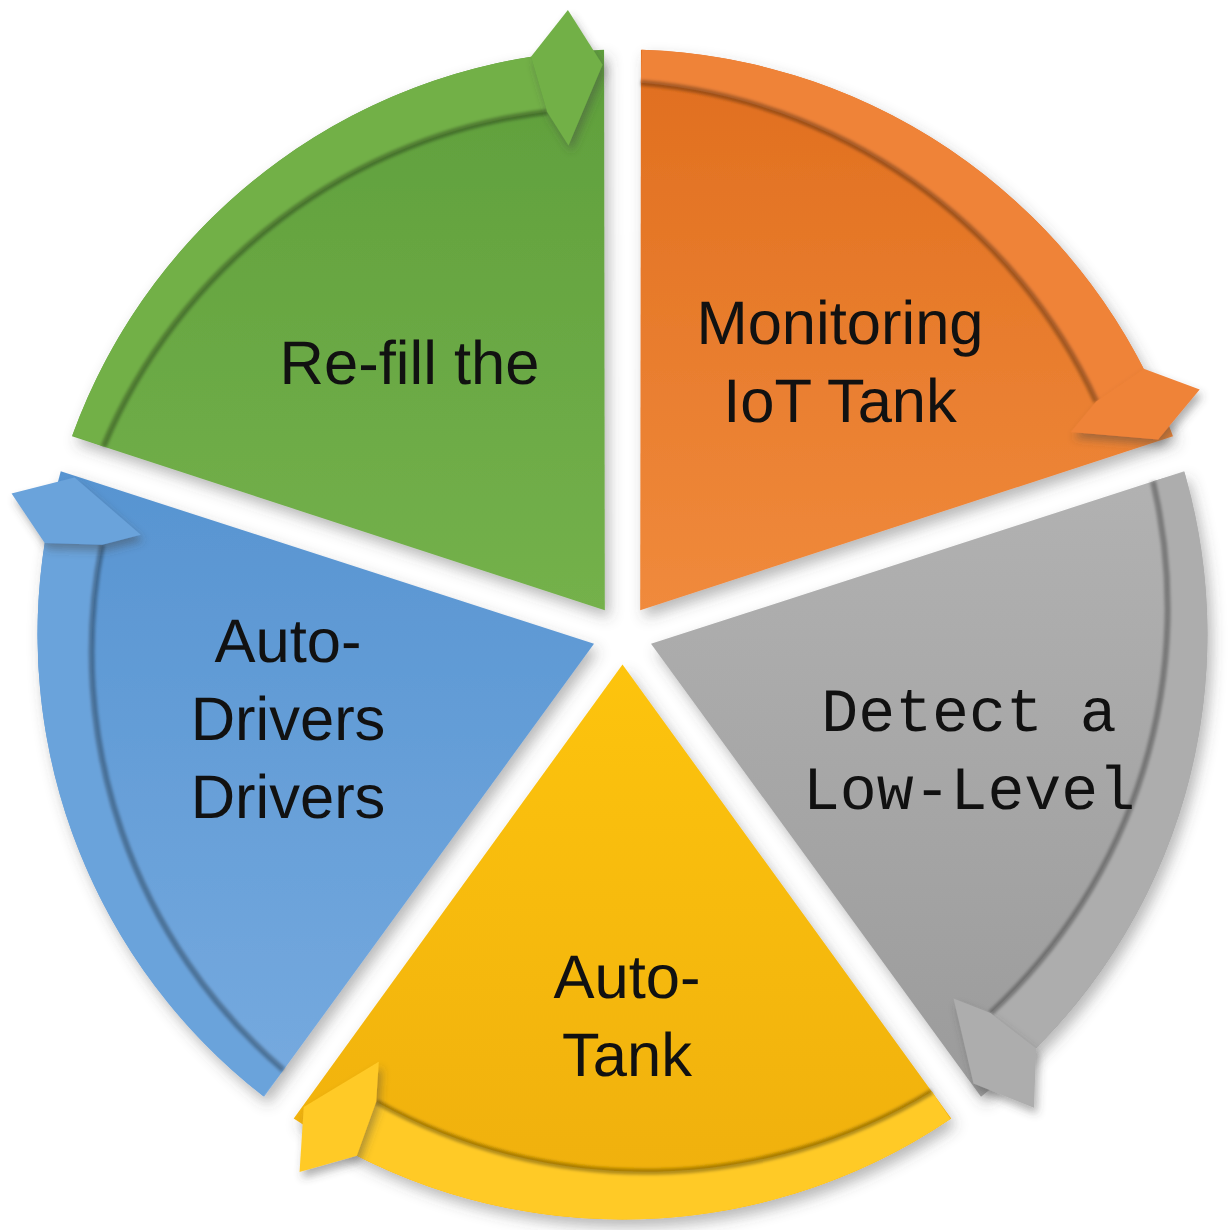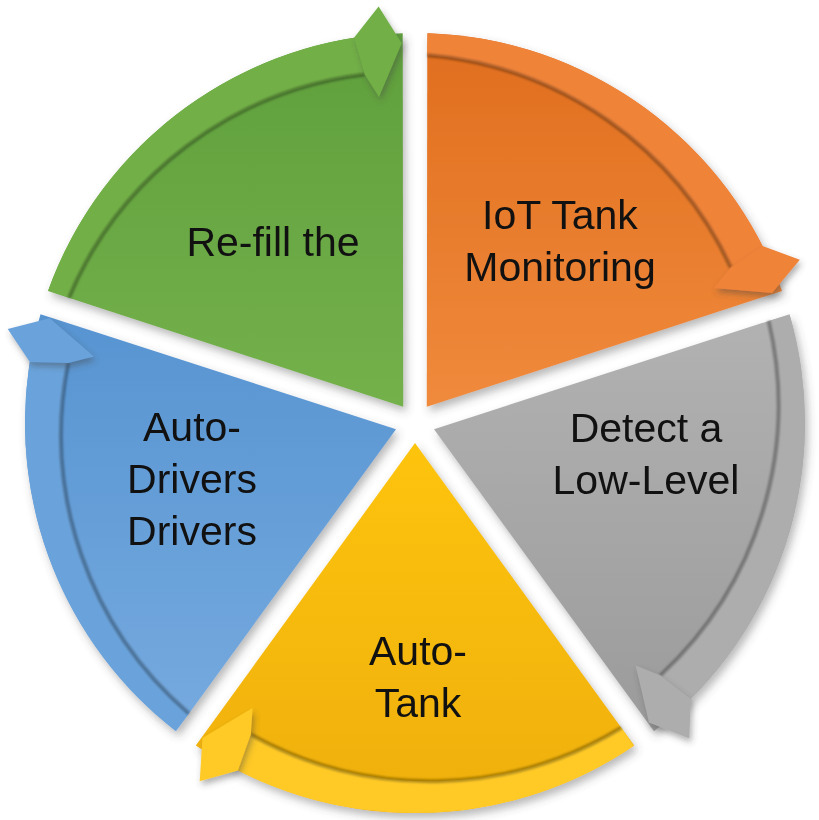--- a/index.html
+++ b/index.html
@@ -114,25 +114,25 @@
     <g>
       <path filter="url(#shadowHead)" d="M 762.5,245.9 L 799.8,259.7 L 772.1,293.0 L 713.9,288.0 L 730.8,267.6 Z" fill="#EF8339"></path>
       <path filter="url(#shadowHead)" d="M 690.8,698.8 L 689.3,738.5 L 649.0,722.4 L 635.7,665.6 L 660.4,675.4 Z" fill="#ADADAD"></path>
       <path filter="url(#shadowHead)" d="M 237.9,770.5 L 199.7,781.3 L 202.5,738.0 L 252.5,707.9 L 250.8,734.5 Z" fill="#FFCA28"></path>
       <path filter="url(#shadowHead)" d="M 29.8,362.0 L 7.7,329.0 L 49.7,318.3 L 93.8,356.5 L 68.1,363.1 Z" fill="#6BA3DB"></path>
       <path filter="url(#shadowHead)" d="M 354.0,37.8 L 378.6,6.6 L 401.7,43.2 L 379.0,97.0 L 364.8,74.6 Z" fill="#72B047"></path>
     </g>
   </svg>
 
   <div class="seg-label" style="left:560px; top:241px;">
+    <div>Monitoring</div>
     <div>IoT Tank</div>
-    <div>Monitoring</div>
   </div>
 
-  <div class="seg-label" style="left:646px; top:454px;">
+  <div class="seg-label" style="left:646px; top:503px;font-family:Liberation Mono, monospace;">
     <div>Detect a</div>
     <div>Low-Level</div>
   </div>
 
   <div class="seg-label" style="left:418px; top:677px;">
     <div>Auto-</div>
     <div>Tank</div>
   </div>
 
   <div class="seg-label" style="left:192px; top:479px;">

